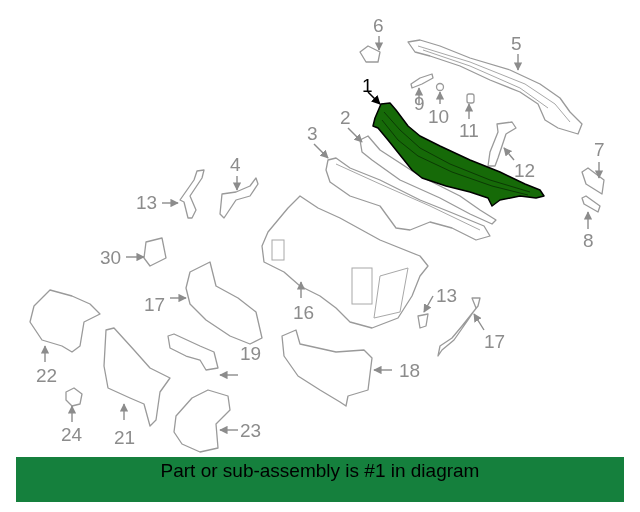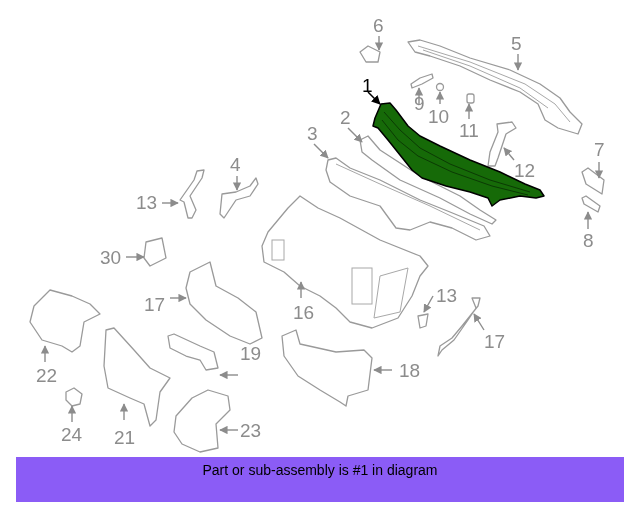--- a/index.html
+++ b/index.html
@@ -2,21 +2,21 @@
 <html><head>
 <meta charset="utf-8">
 <style>
   html, body { margin: 0; padding: 0; background: #ffffff; }
   body { width: 640px; height: 512px; position: relative; overflow: hidden;
          font-family: "Liberation Sans", sans-serif; }
   #diagram { position: absolute; left: 0; top: 0; width: 640px; height: 512px; }
   .lbl { position: absolute; font-size: 19px; color: #8c8c8c; line-height: 1; }
   .lbl.active { color: #000000; }
   .banner { position: absolute; left: 16px; top: 457px; width: 608px; height: 45px;
-            background: #8b5cf6; text-align: center; color: #000; font-size: 14px;
+            background: #15803d; text-align: center; color: #000; font-size: 19px;
             line-height: 19px; padding-top: 4px; box-sizing: border-box; }
   .banner div { white-space: nowrap; }
   svg .part { fill: #ffffff; stroke: #9a9a9a; stroke-width: 1.3; stroke-linejoin: round; }
   svg .detail { fill: none; stroke: #a8a8a8; stroke-width: 1; }
   svg .arrow { stroke: #8c8c8c; stroke-width: 1.4; fill: none; }
   svg .arrowhead { fill: #8c8c8c; }
   svg .hl { fill: #166a08; stroke: #000; stroke-width: 1.5; stroke-linejoin: round; }
   svg .hl-detail { fill: none; stroke: #0b3a04; stroke-width: 1; }
 </style>
 </head>

